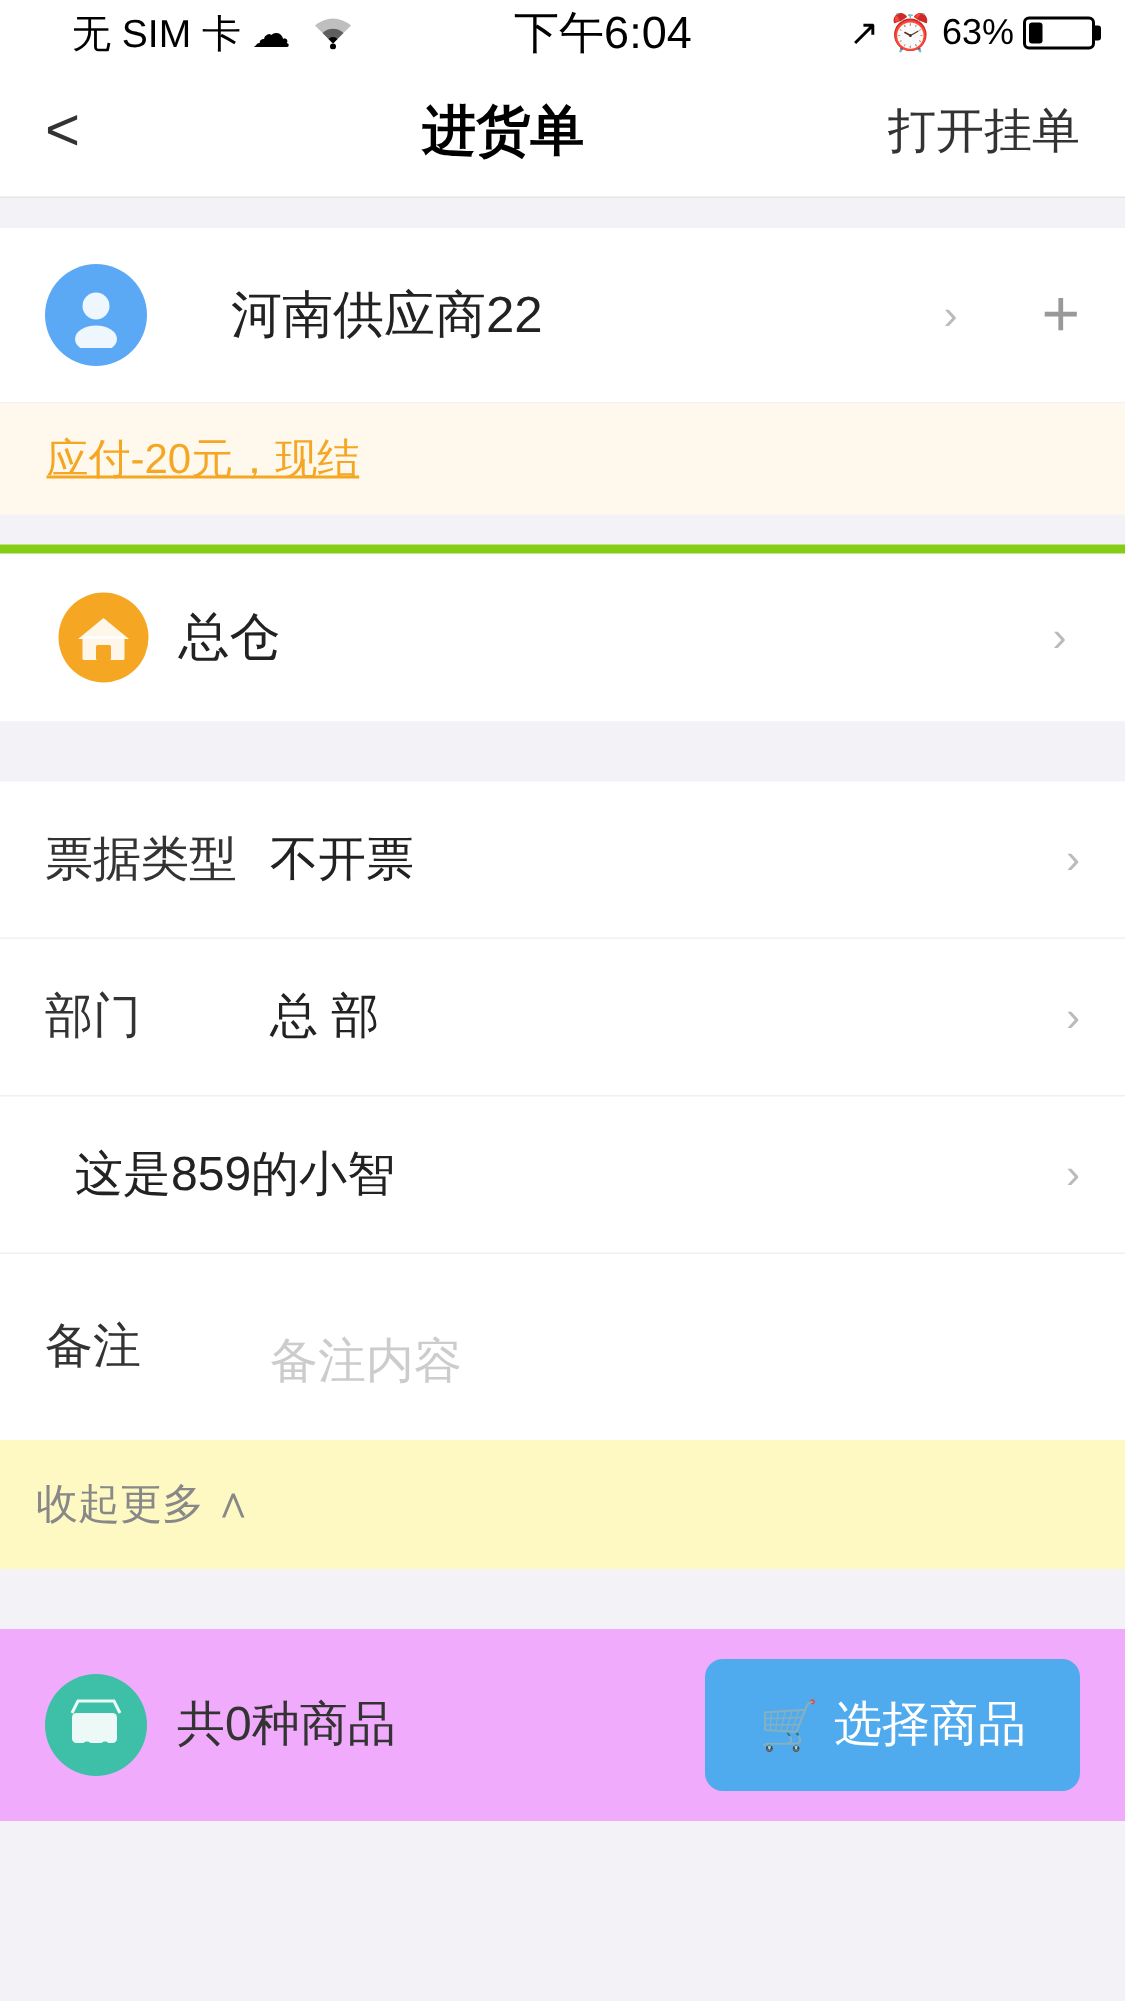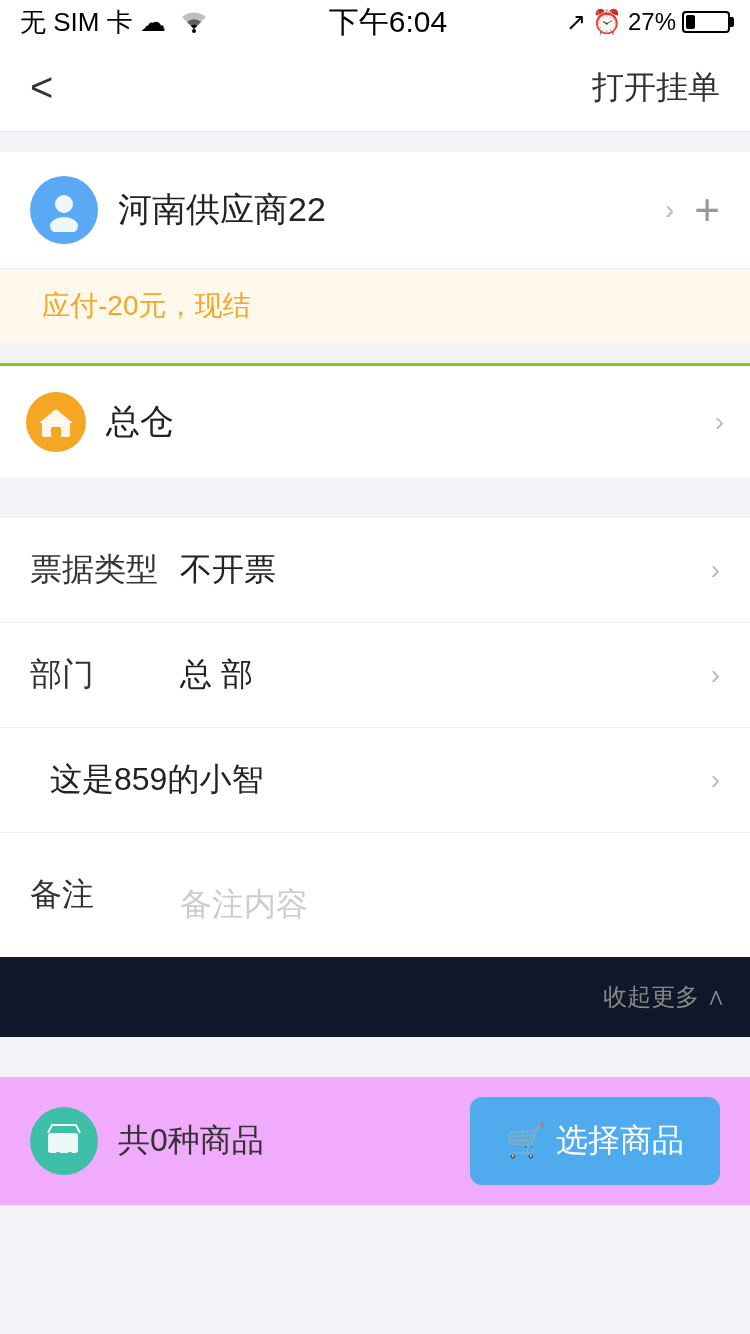--- a/index.html
+++ b/index.html
@@ -18,21 +18,21 @@
       width: 100%;
       height: 44px;
       background: #fff;
       display: flex;
       align-items: center;
       justify-content: space-between;
       padding: 0 20px;
       font-size: 26px;
       color: #000;
     }
-    .status-left { display: flex; align-items: center; gap: 12px; }
+    .status-left { display: flex; align-items: center; gap: 12px; margin-left: 28px; }
     .status-center { font-size: 30px; font-weight: 500; }
     .status-right { display: flex; align-items: center; gap: 6px; font-size: 24px; }
     .battery-icon {
       width: 48px; height: 22px; border: 2px solid #000; border-radius: 4px; position: relative; display: inline-flex; align-items: center; padding: 2px;
     }
     .battery-icon::after {
       content: ''; position: absolute; right: -6px; top: 50%; transform: translateY(-50%); width: 4px; height: 10px; background: #000; border-radius: 0 2px 2px 0;
     }
     .battery-fill { width: 23%; height: 100%; background: #000; border-radius: 2px; }
 
@@ -76,20 +76,21 @@
       background: #fff;
       margin: 0;
     }
 
     
     .supplier-row {
       display: flex;
       align-items: center;
       padding: 24px 30px;
       border-bottom: 1px solid #f0f0f0;
+      gap: 36px;
     }
     .supplier-avatar {
       width: 68px; height: 68px; border-radius: 50%; background: #5ba8f5;
       display: flex; align-items: center; justify-content: center;
       margin-right: 20px; flex-shrink: 0;
     }
     .supplier-avatar svg { width: 44px; height: 44px; }
     .supplier-name {
       flex: 1;
       font-size: 34px;
@@ -103,32 +104,33 @@
     .add-btn {
       font-size: 44px;
       color: #999;
       line-height: 1;
       cursor: pointer;
     }
 
     
     .notice-bar {
       background: #fff9ed;
-      padding: 18px 42px;
+      padding: 18px 31px;
       font-size: 28px;
       color: #f5a623;
+      text-decoration: underline;
     }
 
     
     .warehouse-row {
       display: flex;
       align-items: center;
-      padding: 26px 26px;
-      background: #fff;
-      border-top: 3px solid #84cc16;
+      padding: 26px 39px;
+      background: #fff;
+      border-top: 6px solid #84cc16;
     }
     .warehouse-icon {
       width: 60px; height: 60px; border-radius: 50%; background: #f5a623;
       display: flex; align-items: center; justify-content: center;
       margin-right: 20px; flex-shrink: 0;
     }
     .warehouse-name {
       flex: 1;
       font-size: 34px;
       color: #222;
@@ -167,24 +169,24 @@
     .form-placeholder {
       flex: 1;
       font-size: 32px;
       color: #ccc;
       padding-left: 20px;
       margin-top: 20px;
     }
 
     
     .collapse-row {
-      background: #0f172a;
-      text-align: right;
+      background: #fef9c3;
+      text-align: left;
       padding: 24px;
-      font-size: 24px;
+      font-size: 28px;
       color: #888;
       cursor: pointer;
       margin-top: 0;
     }
 
     
     .bottom-bar {
       background: #f0abfc;
       margin-top: 20px;
       display: flex;
@@ -232,29 +234,30 @@
       <path d="M16 18l3-3a4 4 0 00-6 0l3 3z" fill="#000"></path>
       <path d="M16 18L9 11a10 10 0 0114 0l-7 7z" fill="#000" opacity="0.5"></path>
       <path d="M16 18L4 6a18 18 0 0124 0l-12 12z" fill="#000" opacity="0.25"></path>
       <circle cx="16" cy="20" r="2" fill="#000"></circle>
     </svg>
   </div>
   <div class="status-center">下午6:04</div>
   <div class="status-right">
     <span>↗</span>
     <span>⏰</span>
-    <span>27%</span>
+    <span>63%</span>
     <span class="battery-icon">
         <span class="battery-fill"></span>
       </span>
   </div>
 </div>
 
 <div class="nav-bar">
   <span class="nav-back">&lt;</span>
+  <span class="nav-title">进货单</span>
   <span class="nav-action">打开挂单</span>
 </div>
 
 <div class="section-gap"></div>
 
 <div class="card">
   <div class="supplier-row">
     <div class="supplier-avatar">
       <svg viewBox="0 0 44 44" fill="none">
         <circle cx="22" cy="16" r="9" fill="white" opacity="0.9"></circle>

